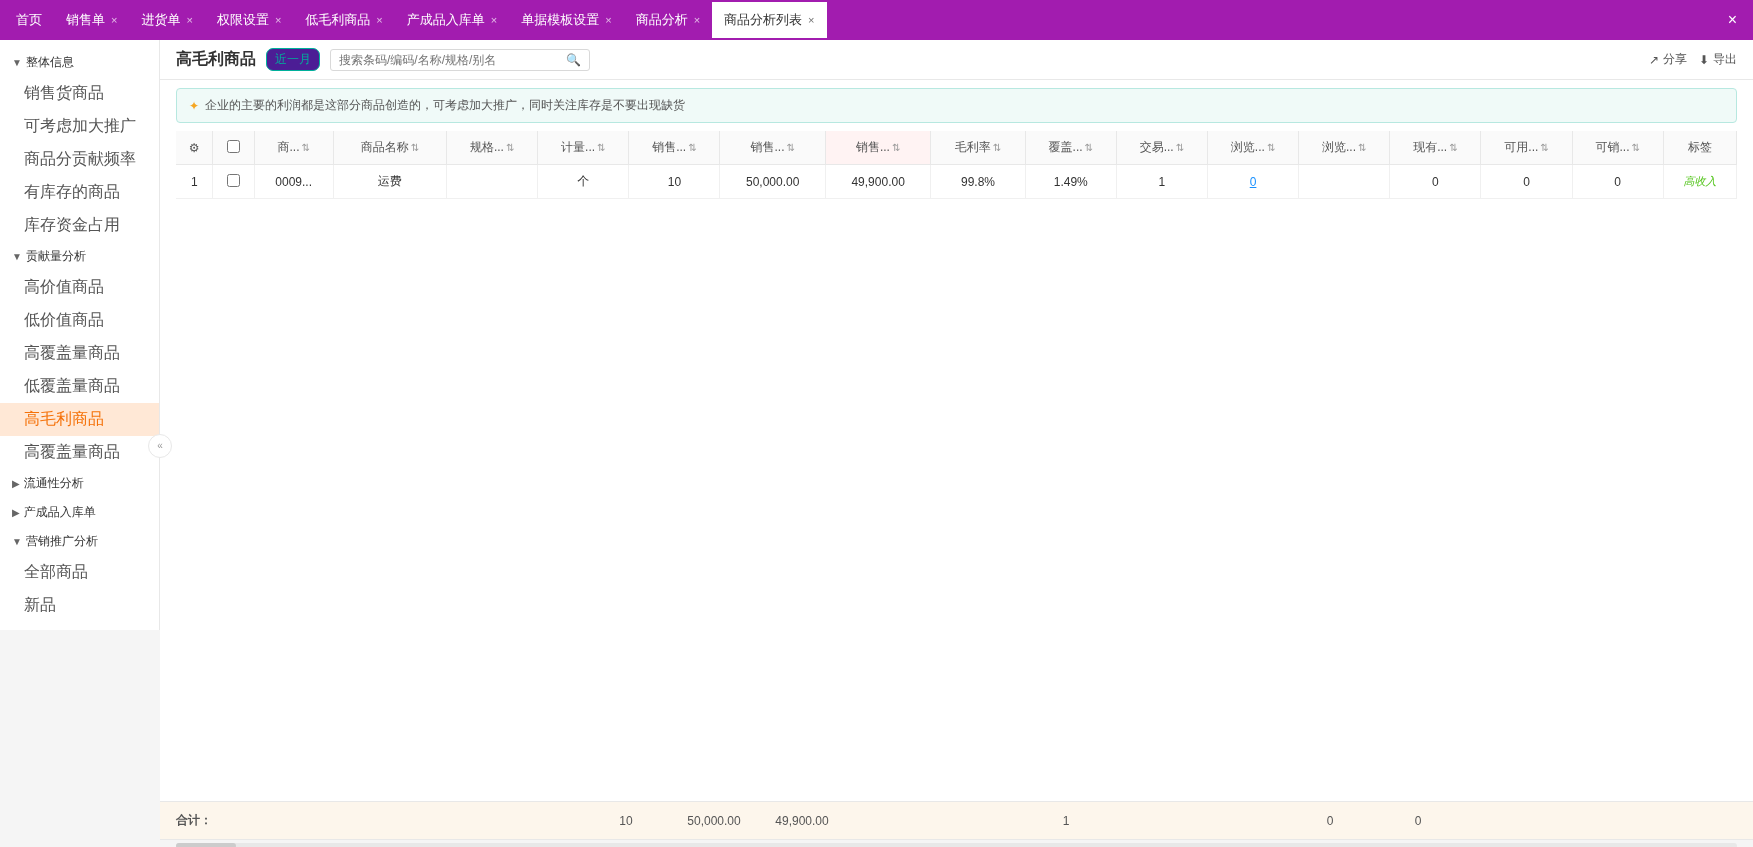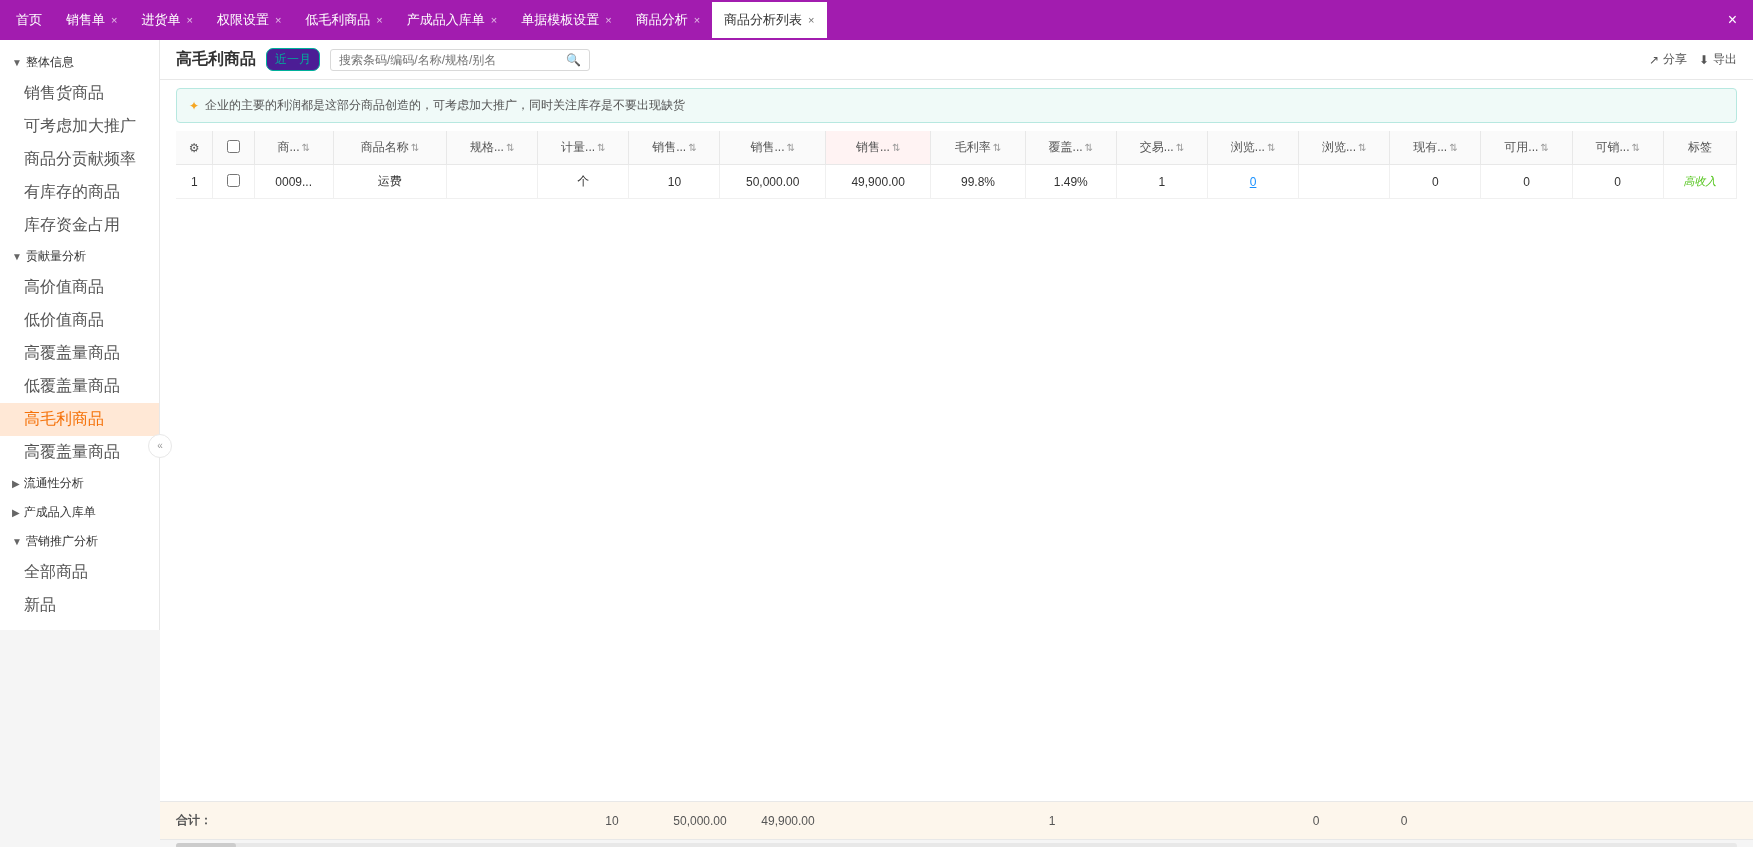--- a/index.html
+++ b/index.html
@@ -201,21 +201,21 @@
       display: flex;
       align-items: center;
       padding: 10px 16px;
       background: #fdf6ec;
       border-top: 1px solid #e8e8e8;
       font-size: 12px;
       color: #555;
       flex-shrink: 0;
       gap: 8px;
     }
-    .footer-label { font-weight: bold; margin-right: 0; }
+    .footer-label { font-weight: bold; margin-right: 14px; }
     .footer-cell { min-width: 80px; text-align: center; }
 
     
     .scrollbar-row {
       height: 12px;
       background: #f5f5f5;
       border-top: 1px solid #e8e8e8;
       flex-shrink: 0;
       display: flex;
       align-items: center;

